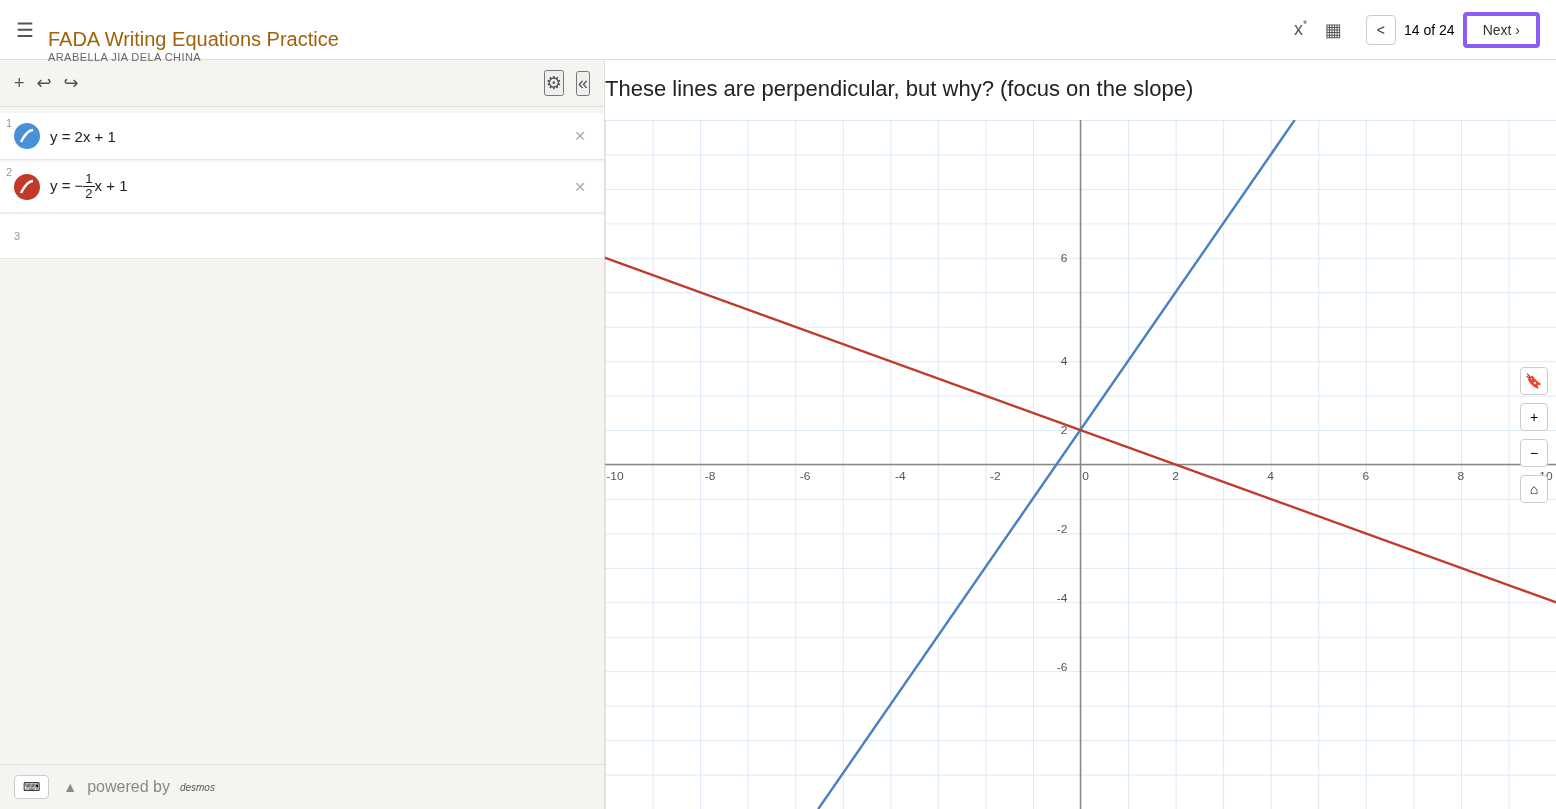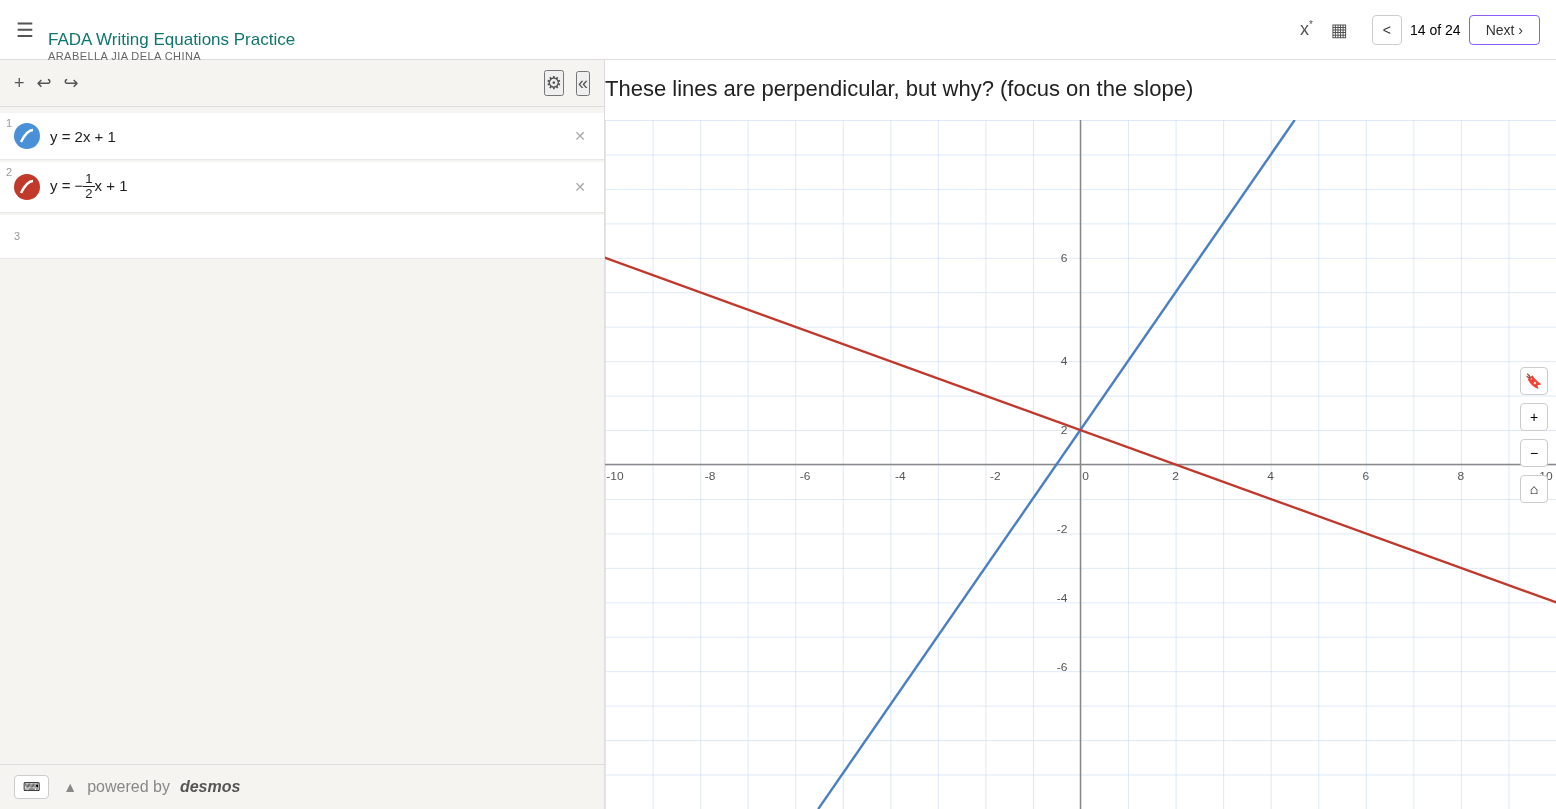--- a/index.html
+++ b/index.html
@@ -27,23 +27,23 @@
     .header-menu-icon {
       font-size: 20px;
       color: #555;
       margin-right: 14px;
       cursor: pointer;
     }
     .header-title-block {
       flex: 1;
     }
     .header-title {
-      font-size: 17px;
+      font-size: 20px;
       font-weight: 500;
-      color: #0f766e;
+      color: #a16207;
       margin-top: 32px;
     }
     .header-subtitle {
       font-size: 11px;
       color: #666;
       letter-spacing: 0.04em;
     }
     .header-icons {
       display: flex;
       align-items: center;
@@ -71,21 +71,21 @@
       font-size: 14px;
       color: #333;
     }
     .nav-counter {
       font-size: 14px;
       color: #000000;
       white-space: nowrap;
     }
     .next-btn {
       background: white;
-      border: 1px solid #8b5cf6;
+      border: 4px solid #8b5cf6;
       border-radius: 4px;
       padding: 6px 16px;
       cursor: pointer;
       font-size: 14px;
       color: #333;
       display: flex;
       align-items: center;
       gap: 4px;
     }
 
@@ -210,24 +210,24 @@
       border-radius: 4px;
       padding: 4px 8px;
       font-size: 12px;
       cursor: pointer;
     }
     .powered-by {
       font-size: 16px;
       color: #888;
     }
     .desmos-logo {
-      font-size: 16px;
+      font-size: 10px;
       font-style: italic;
       color: #555;
-      font-weight: bold;
+      font-weight: normal;
     }
     .expand-btn {
       font-size: 14px;
       color: #888;
       cursor: pointer;
       margin-left: 4px;
     }
 
     
     .graph-area {

